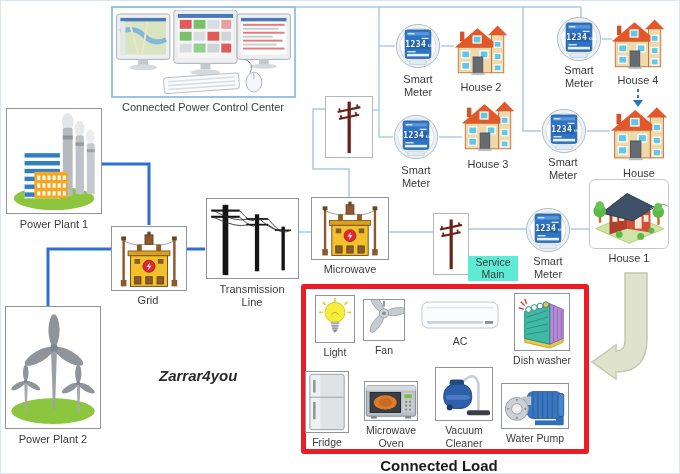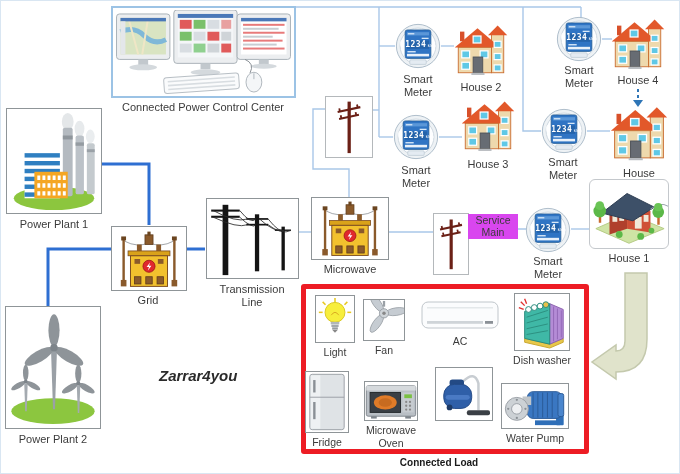--- a/index.html
+++ b/index.html
@@ -18,22 +18,22 @@
   .meter .u{font-size:4px;font-weight:normal;margin-left:1px;}
   .loadbox{position:absolute;left:300px;top:283px;width:288px;height:170px;
        border:5px solid #ed1c24;border-radius:3px;box-sizing:border-box;}
   .app{position:absolute;display:flex;flex-direction:column;align-items:center;}
   .app .box{background:#fff;border:1px solid #8f9598;display:flex;align-items:center;
        justify-content:center;box-sizing:border-box;}
   .app .albl{margin-top:3px;font-size:10.5px;line-height:1.2;color:#3b3b3b;text-align:center;}
   .wm{position:absolute;left:158px;top:366px;font-family:Liberation Sans, sans-serif;
       font-weight:bold;font-style:italic;font-size:15px;color:#2b2b2b;}
   .cl-title{position:absolute;left:438px;top:456px;transform:translateX(-50%);
-      font-size:10px;font-weight:bold;color:#1a1a1a;}
-  .svclbl{background:#d946ef;padding:0 2px;}
+      font-size:15px;font-weight:bold;color:#1a1a1a;}
+  .svclbl{background:#5eead4;padding:0 2px;margin-top:42px;}
 </style>
 </head>
 <body>
 
 <div class="stage">
 
   <svg width="0" height="0" style="position:absolute" aria-hidden="true">
     <defs>
       <symbol id="sym-meter" viewBox="0 0 50 50">
         <circle cx="25" cy="25" r="23.5" fill="#eef2f5" stroke="#a8b8c6"></circle>
@@ -509,20 +509,21 @@
     <div class="box" style="width:58px;height:54px">
       <svg viewBox="0 0 58 54" width="56" height="52">
         <path d="M28 14 Q40 2 44 16 L44 44" stroke="#c8cdd2" stroke-width="2.6" fill="none"></path>
         <rect x="32" y="44" width="24" height="5" rx="2" fill="#3a3f45"></rect>
         <rect x="14" y="12" width="15" height="7" rx="3" fill="#234a85"></rect>
         <rect x="8" y="17" width="29" height="25" rx="11" fill="#2f5fa8" stroke="#234a85"></rect>
         <rect x="10" y="28" width="25" height="5" rx="2.5" fill="#4a7ac4"></rect>
         <circle cx="14" cy="41" r="3" fill="#1d3a66"></circle>
       </svg>
     </div>
+    <div class="albl" style="width:52px">Vacuum Cleaner</div>
   </div>
 
   <div class="app" style="left:500px;top:382px;width:68px">
     <div class="box" style="width:68px;height:46px">
       <svg viewBox="0 0 68 46" width="66" height="44">
         <rect x="34" y="38" width="26" height="5" fill="#2f6fb8"></rect>
         <rect x="56" y="32" width="8" height="11" rx="1" fill="#2f6fb8"></rect>
         <rect x="26" y="8" width="36" height="28" rx="6" fill="#3a77c2" stroke="#2a5a96"></rect>
         <path d="M32 9 V35 M37 9 V35 M42 9 V35 M47 9 V35 M52 9 V35" stroke="#2a5a96" stroke-width="1"></path>
         <rect x="58" y="10" width="6" height="24" rx="2" fill="#4a86ce" stroke="#2a5a96"></rect>

